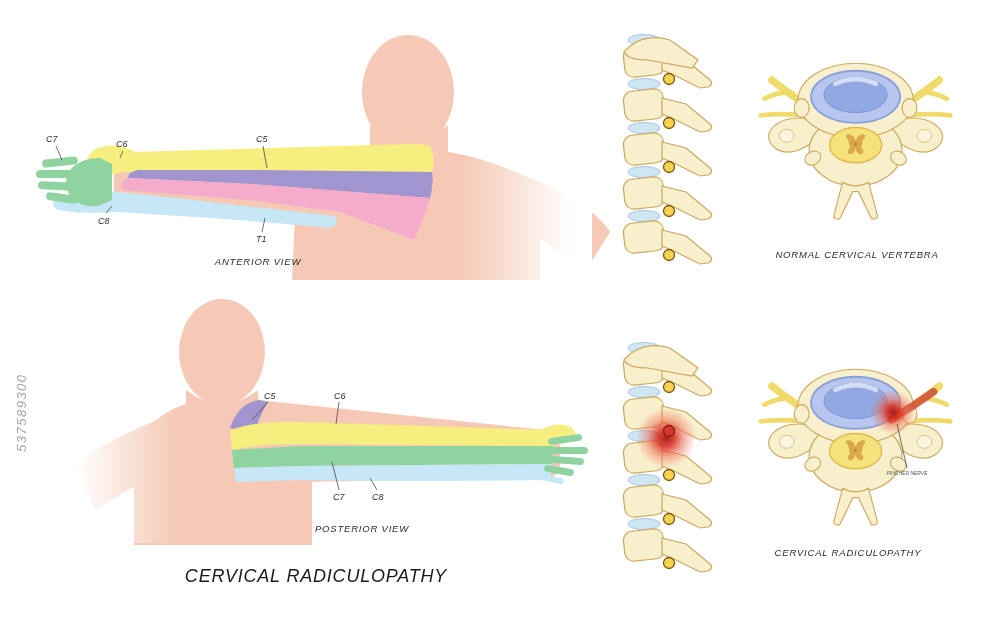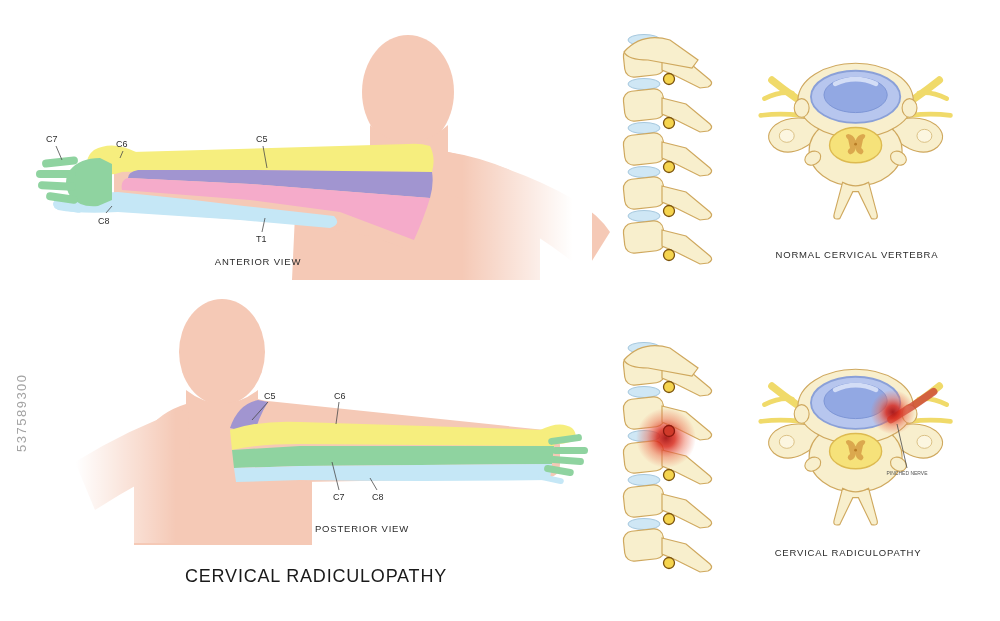--- a/index.html
+++ b/index.html
@@ -1,17 +1,17 @@
 <!DOCTYPE html>
 <html><head>
 <meta charset="utf-8">
 <style>
   html,body{margin:0;padding:0;background:#fff;}
   .canvas{position:relative;width:1000px;height:621px;background:#ffffff;overflow:hidden;
-          font-family:"Liberation Sans",sans-serif;}
+          font-family:"Liberation Sans",sans-serif;font-style:italic;}
   svg{font-family:"Liberation Sans",sans-serif;}
   .lbl{font-size:9px;fill:#2e2e2e;}
   .cap{font-size:9.5px;letter-spacing:.8px;fill:#2b2b2b;}
   .title{font-size:18px;letter-spacing:.8px;fill:#1a1a1a;}
   .tiny{font-size:5px;fill:#555;}
   .ld{stroke:#4a4a4a;stroke-width:.8;fill:none;}
   .bone{fill:#f8efcd;stroke:#cfa85e;stroke-width:1.2;}
   .watermark{position:absolute;left:14px;top:452px;transform:rotate(-90deg);
              transform-origin:0 0;color:#a3a3a3;font-size:13px;letter-spacing:1.5px;}
 </style>

